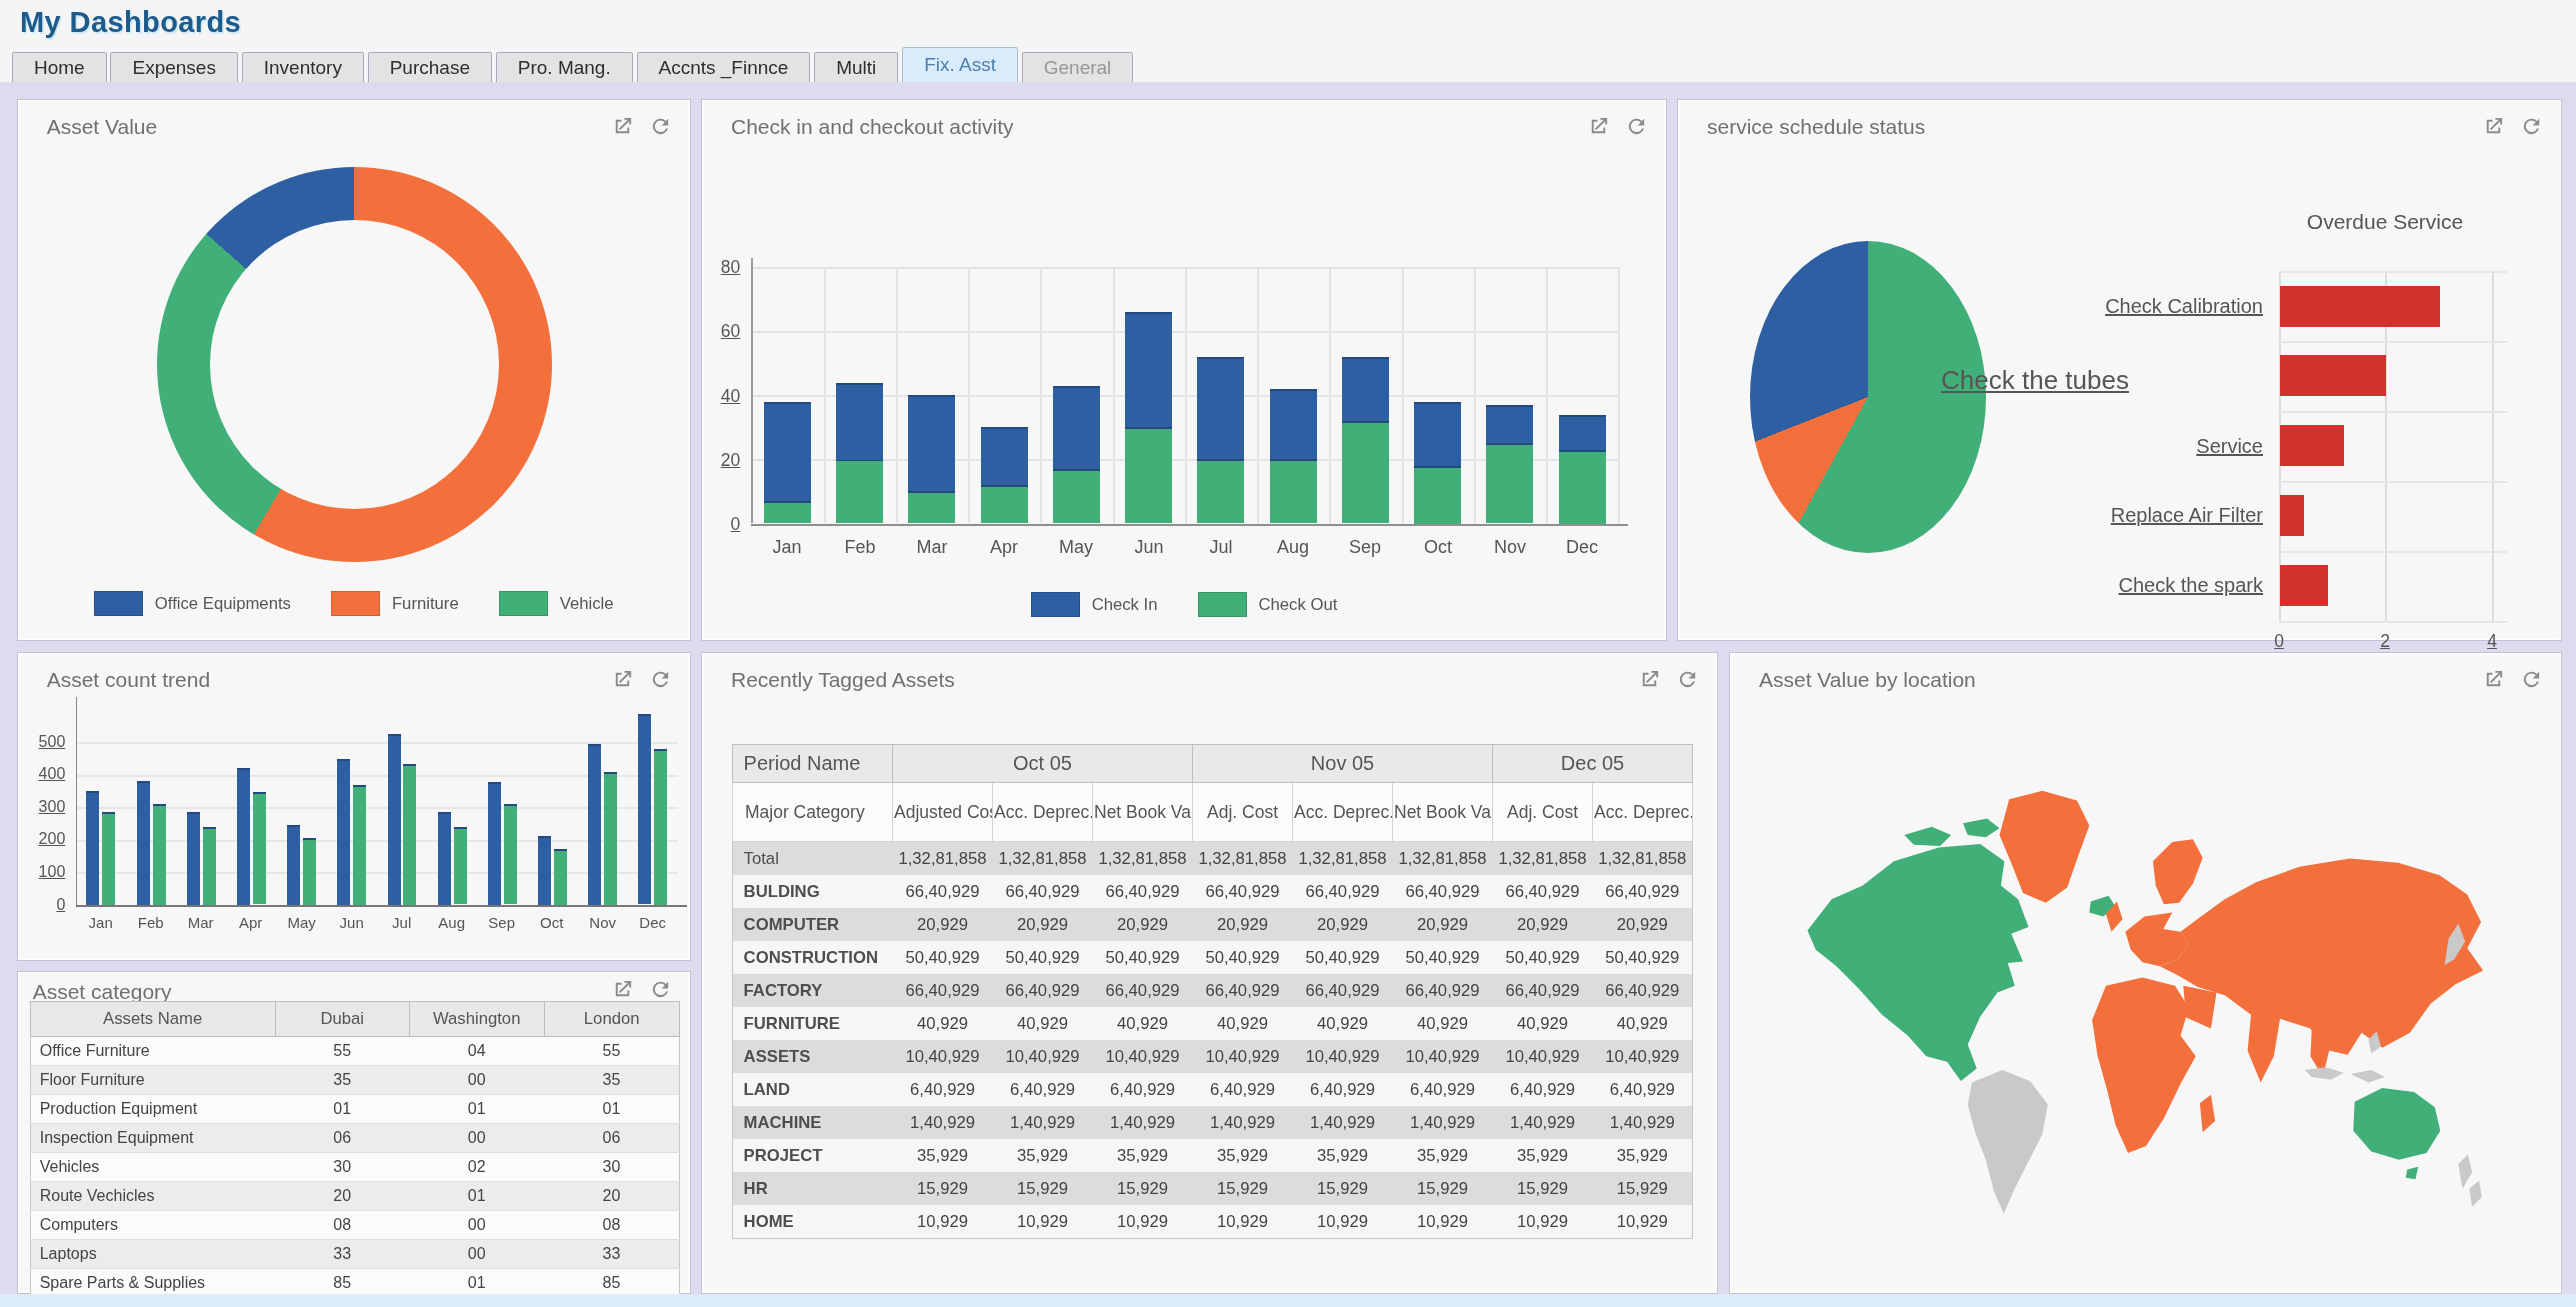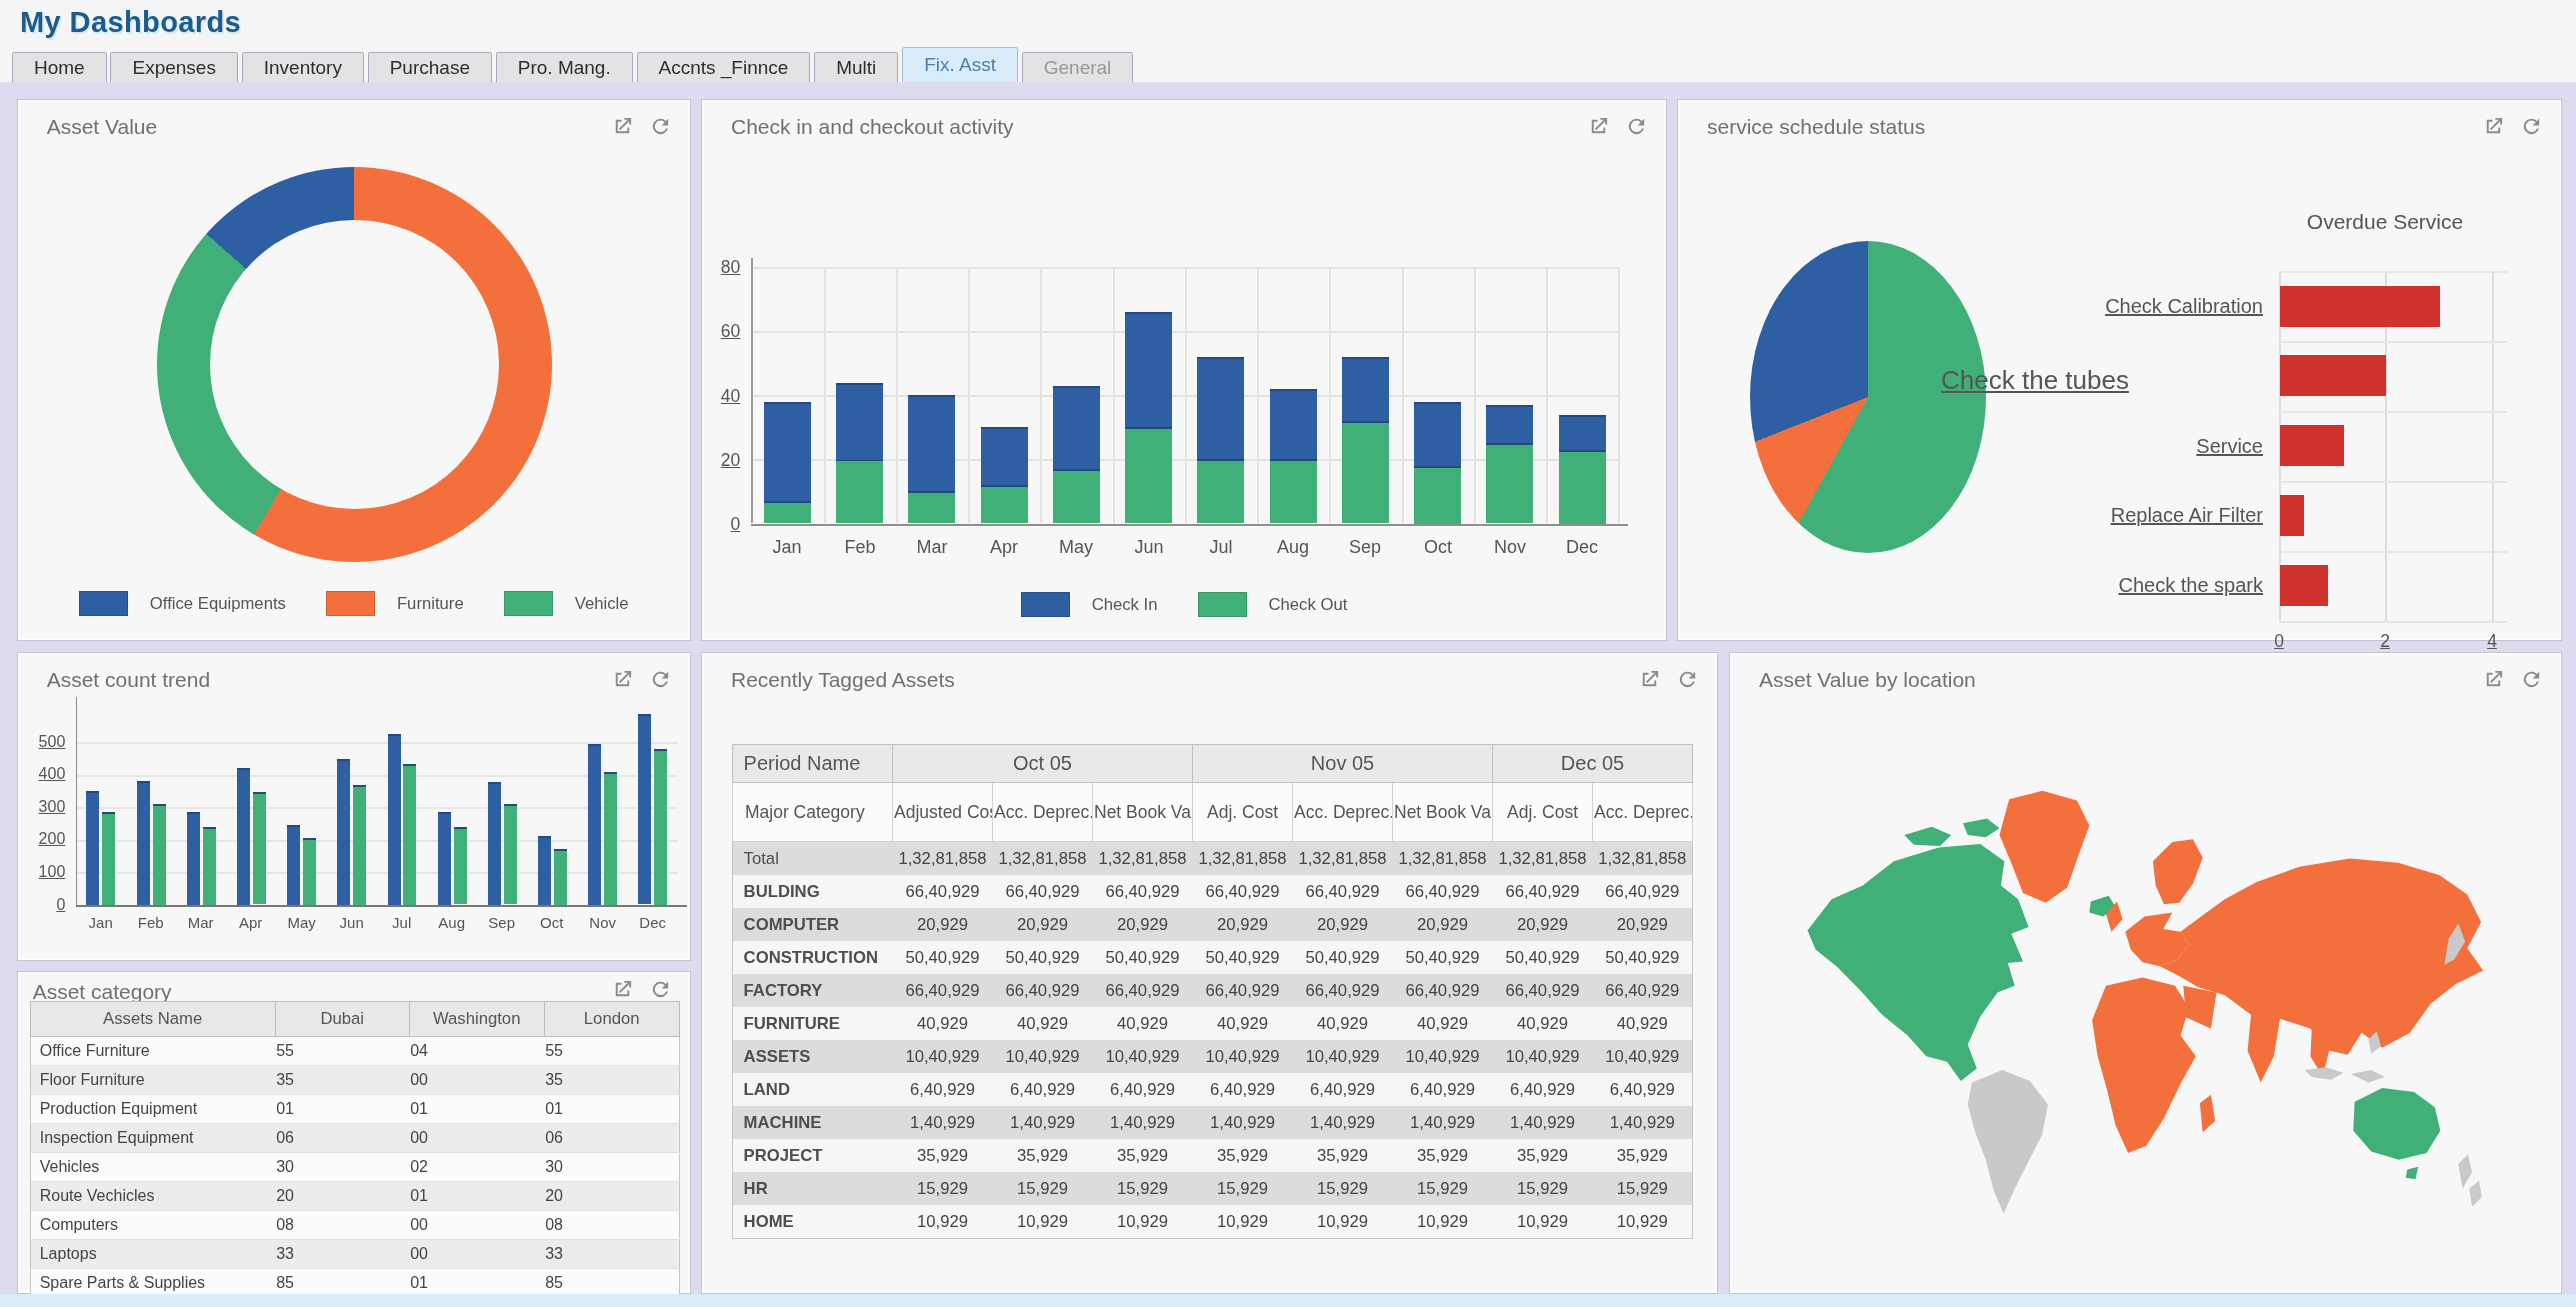--- a/index.html
+++ b/index.html
@@ -30,21 +30,21 @@
   .p3{left:1677px;top:99px;width:885px;height:542px;}
   .p4{left:16.7px;top:652px;width:674px;height:309px;}
   .p5{left:701px;top:652px;width:1017px;height:642px;}
   .p6{left:1729px;top:652px;width:833px;height:642px;}
   .p7{left:16.7px;top:971px;width:674px;height:323px;}
 
   
   .donut{position:absolute;left:139px;top:67px;width:395px;height:395px;border-radius:50%;}
   .donut-hole{position:absolute;left:53px;top:53px;width:289px;height:289px;border-radius:50%;background:#f7f7f7;}
   .legend-row{position:absolute;left:0;right:0;display:flex;justify-content:center;gap:40px;}
-  .legend-item{display:flex;align-items:center;gap:22px;font-size:16.7px;color:#555;}
+  .legend-item{display:flex;align-items:center;gap:12px;font-size:16.7px;color:#555;}
   .legend-chip{width:47px;height:23px;border:0.8px solid rgba(0,0,0,.15);}
 
   .chart-abs{position:absolute;inset:0;}
   .gridline-h{position:absolute;height:1.5px;background:#e3e3e3;}
   .gridline-v{position:absolute;width:1.5px;background:#e3e3e3;}
   .axis-line-v{position:absolute;width:1.5px;background:#9a9a9a;}
   .axis-line-h{position:absolute;height:2.3px;background:#8f8f8f;}
   .tick-label{position:absolute;font-size:17.5px;color:#555;text-decoration:underline;}
   .cat-label{position:absolute;font-size:18px;color:#555;text-align:center;}
   .bar-seg{position:absolute;}
@@ -65,21 +65,21 @@
   .tagged-wrap tbody td{height:31px;text-align:center;}
   .tagged-wrap tbody td:first-child{text-align:left;padding-left:10.6px;color:#4e4e4e;}
   .tagged-wrap tbody td.bold-name{font-weight:bold;}
   .tagged-wrap tbody tr:nth-child(odd){background:#dcdcdc;}
   .tagged-wrap tbody tr:nth-child(even){background:#f6f6f6;}
 
   .cat-wrap{position:absolute;left:12px;top:29px;}
   .cat-wrap table{width:648px;font-size:16px;color:#444;}
   .cat-wrap th{height:32px;background:#e8e8e8;border:0.8px solid #bdbdbd;font-size:16.7px;color:#555;text-align:center;}
   .cat-wrap th:first-child{text-align:center;}
-  .cat-wrap tbody td{height:26px;border-bottom:0.8px solid #e0e0e0;}
+  .cat-wrap tbody td{height:26px;text-align:center;border-bottom:0.8px solid #e0e0e0;}
   .cat-wrap tbody td:first-child{text-align:left;padding-left:9px;}
   .cat-wrap tbody tr:nth-child(odd){background:#fbfbfb;}
   .cat-wrap tbody tr:nth-child(even){background:#ececec;}
 
   .map-svg{position:absolute;left:36px;top:84px;width:760px;height:525px;}
 </style>
 </head>
 <body>
 
 <div class="topbar">

